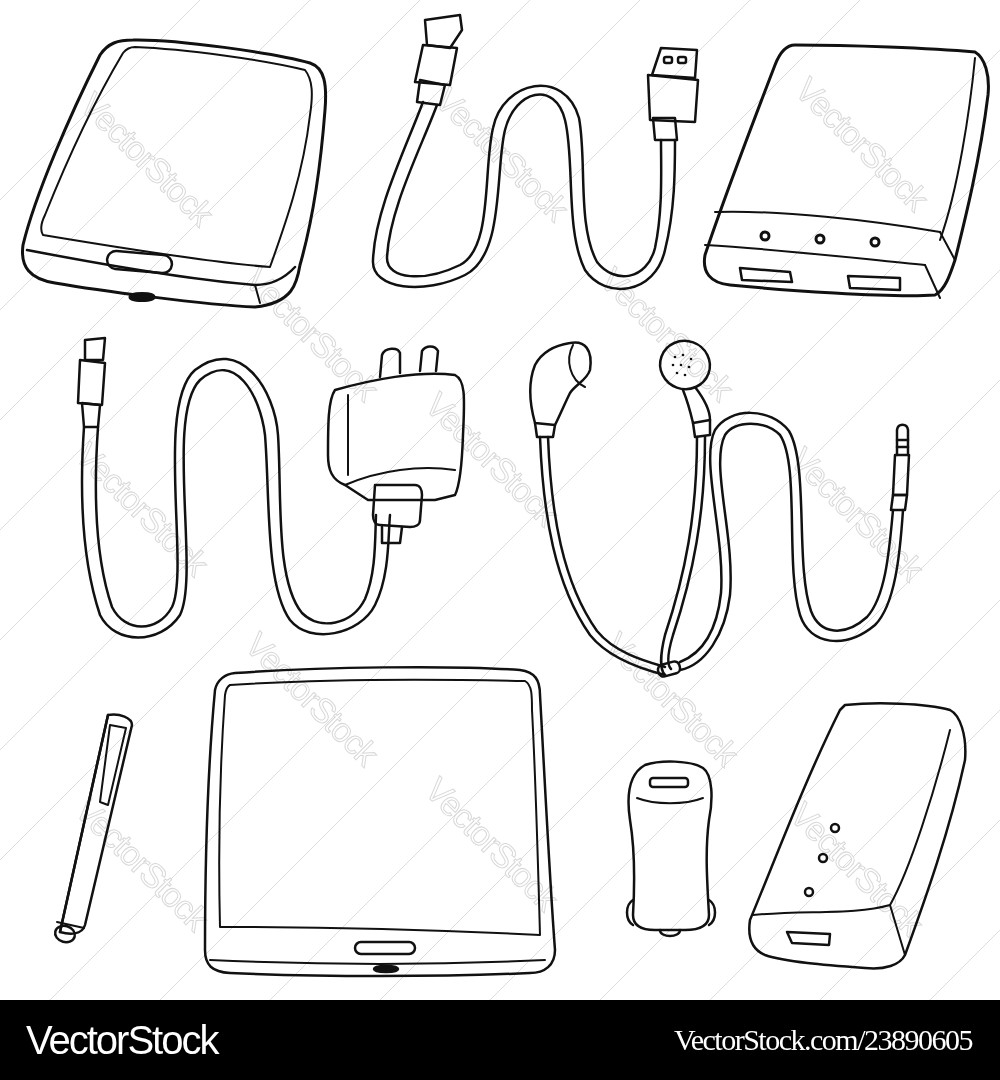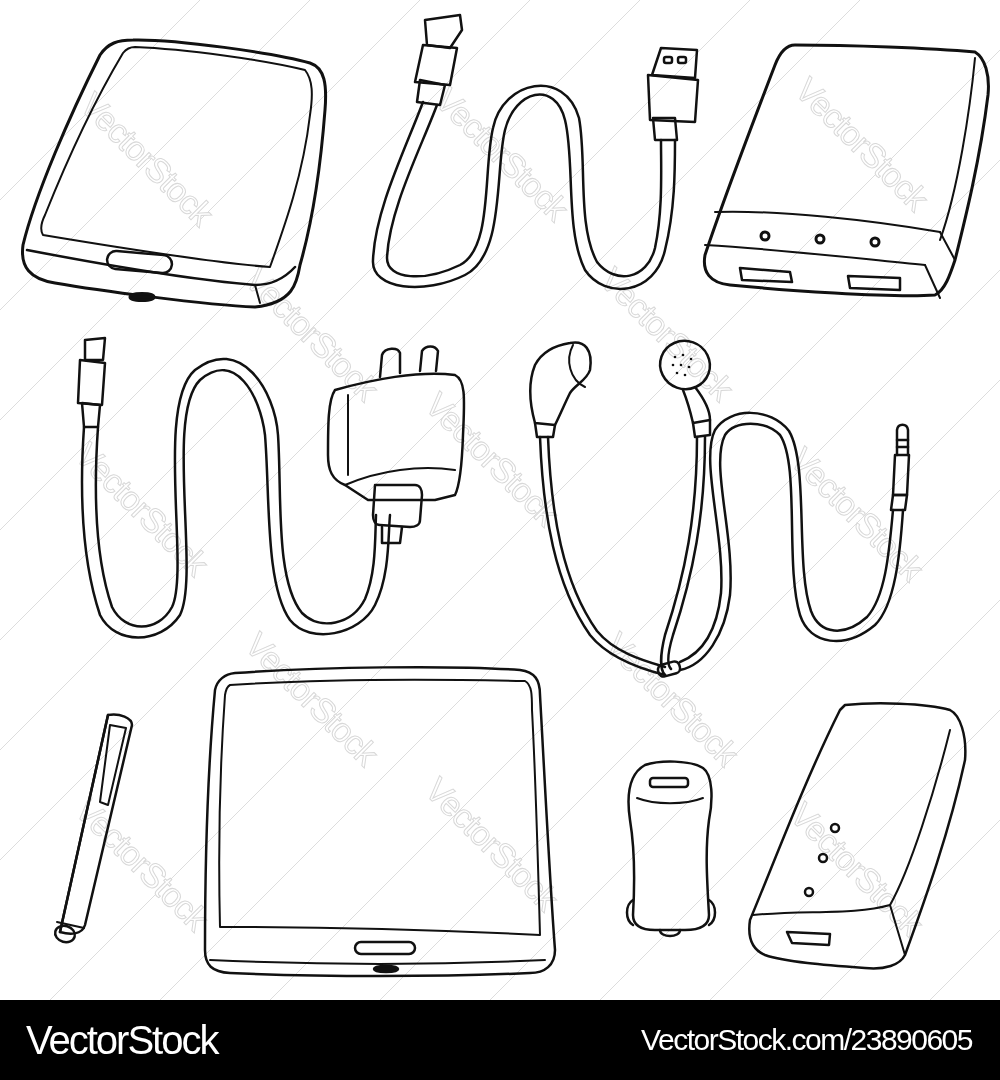--- a/index.html
+++ b/index.html
@@ -9,21 +9,21 @@
     .watermark-lines { position: absolute; left: 0; top: 0; width: 1000px; height: 1000px; pointer-events: none; }
     .wm-text { position: absolute; font-family: "Liberation Sans", sans-serif; font-size: 34px;
                color: #ffffff; -webkit-text-stroke: 1px #d8d8d8; transform: rotate(45deg);
                transform-origin: left top; white-space: nowrap; letter-spacing: -1px; pointer-events: none; }
     .item { position: absolute; }
     .item svg { width: 100%; height: 100%; overflow: visible; }
     .item svg * { vector-effect: non-scaling-stroke; }
     .footer { position: absolute; left: 0; top: 1000px; width: 1000px; height: 80px; background: #000000;
               display: flex; align-items: center; justify-content: space-between; box-sizing: border-box; padding: 0 28px 0 26px; }
     .footer .brand { color: #ffffff; font-size: 40px; letter-spacing: -2px; font-family: "Liberation Sans", sans-serif; }
-    .footer .ref { color: #ffffff; font-size: 30px; letter-spacing: -1.5px; font-family: Liberation Sans, sans-serif; }
+    .footer .ref { color: #ffffff; font-size: 30px; letter-spacing: -1.5px; font-family: Liberation Serif, serif; }
   </style>
 </head>
 <body>
 
 <div class="canvas">
 
   <svg class="watermark-lines" viewBox="0 0 1000 1000">
     <g stroke="#dddddd" stroke-width="1">
       <line x1="-100" y1="300" x2="300" y2="-100"></line>
       <line x1="-100" y1="520" x2="520" y2="-100"></line>

